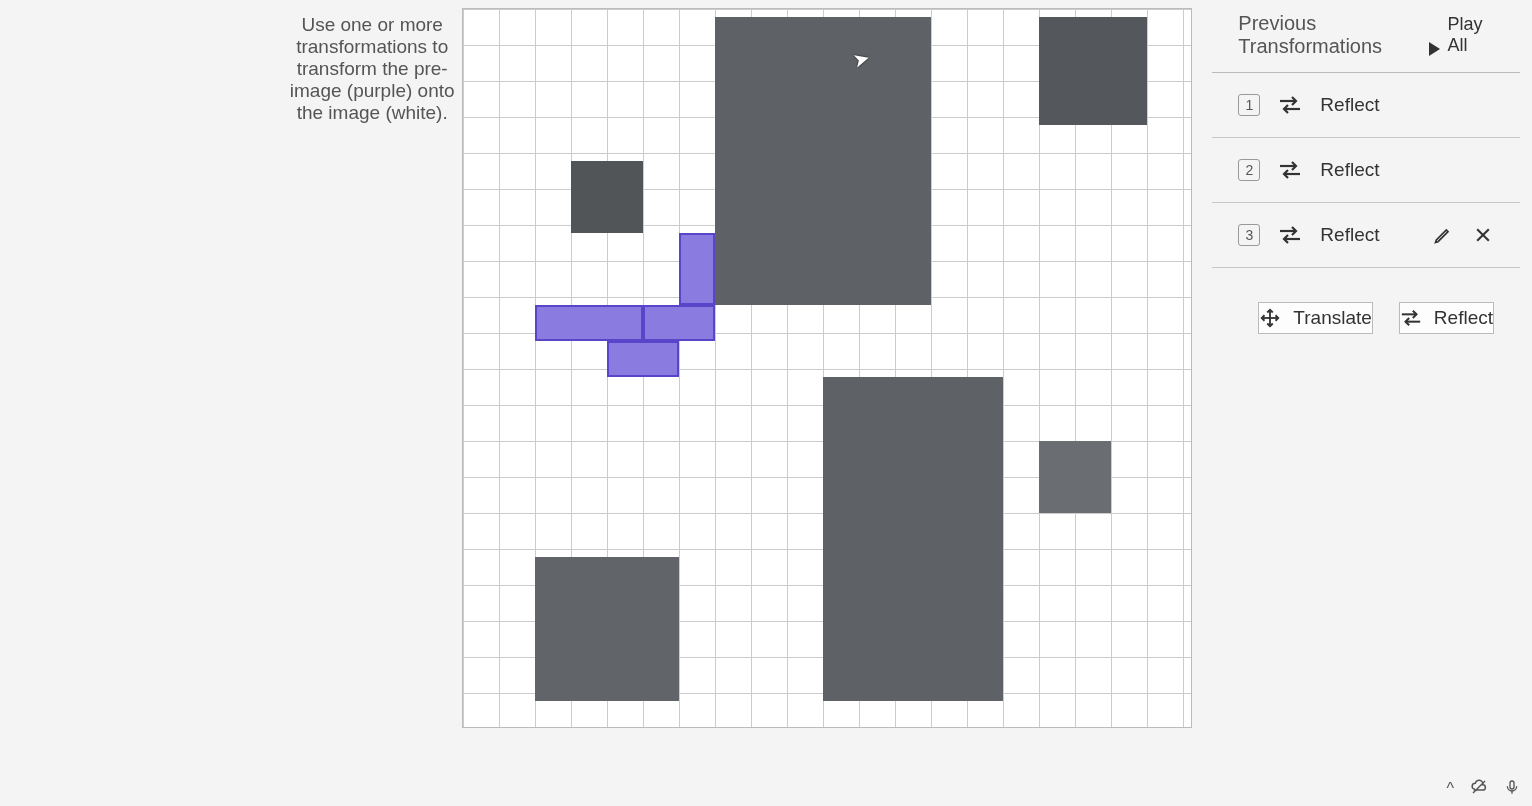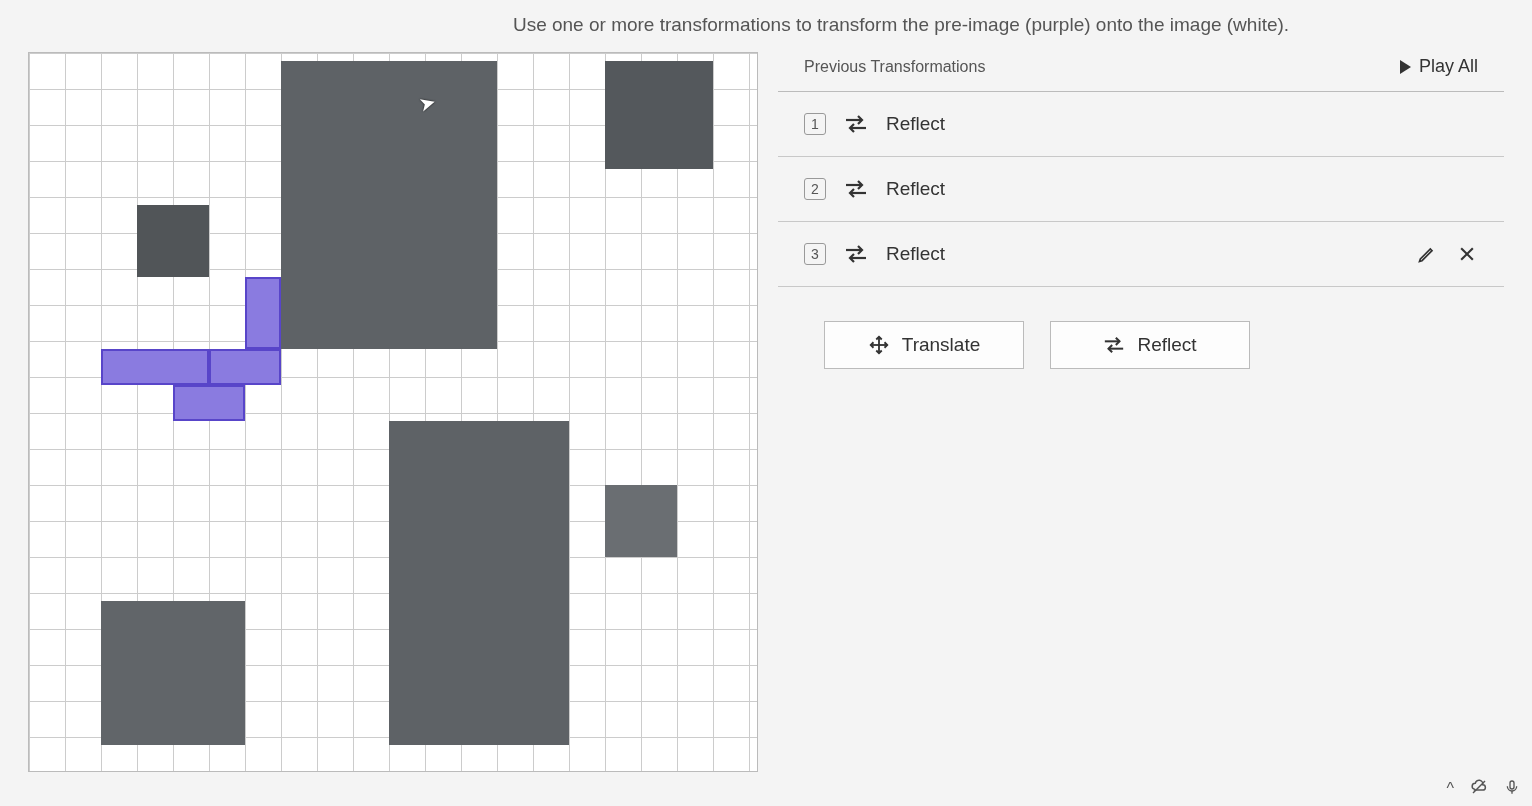--- a/index.html
+++ b/index.html
@@ -1,17 +1,17 @@
 <!DOCTYPE html>
 <html><head>
   <meta charset="utf-8">
   <style>
     * { margin:0; padding:0; box-sizing:border-box; font-family:Arial,Helvetica,sans-serif; }
     body { background:#f4f4f4; width:1532px; height:806px; overflow:hidden; color:#333; }
-    .wrap { display:flex; flex-direction:column; height:100%; padding:8px 28px; }
+    .wrap { display:flex; flex-direction:row; height:100%; padding:8px 12px; }
     .instruction { text-align:center; font-size:19px; color:#555; margin:6px 0 16px 270px; }
     .content { display:flex; flex:1; gap:20px; align-items:flex-start;}
     
     .canvas { position:relative; width:730px; height:720px; background:#fff; border:1px solid #bbb; }
     .gridlines { position:absolute; inset:0;
       background-image:
         linear-gradient(to right,#ccc 1px,transparent 1px),
         linear-gradient(to bottom,#ccc 1px,transparent 1px);
       background-size:36px 36px;
     }
@@ -27,33 +27,33 @@
     .purple .p { position:absolute; background:#8a7be0; border:2px solid #5845c9; }
     .p-top    { left:144px; top:0;   width:36px; height:72px; }
     .p-mid    { left:108px; top:72px; width:72px; height:36px; }
     .p-hollow { left:0;   top:72px; width:108px; height:36px; background:#fff; border:2px solid #5845c9; }
     .p-bot    { left:72px;  top:108px; width:72px; height:36px; }
     
     .cursor { position:absolute; left:390px; top:38px; color:#fff; font-size:20px; transform:rotate(-15deg); text-shadow:0 0 2px #000;}
     
     .panel { flex:1; padding-top:4px; }
     .panel-header { display:flex; justify-content:space-between; align-items:center; padding:0 26px 14px 26px; border-bottom:1px solid #bbb; }
-    .panel-title { font-size:16px; color:#555; }
-    .play-all { display:flex; align-items:center; gap:8px; font-size:18px; color:#333; cursor:pointer; }
+    .panel-title { font-size:20px; color:#555; }
+    .play-all { display:flex; align-items:flex-end; gap:8px; font-size:18px; color:#333; cursor:pointer; }
     .play-all .tri { width:0;height:0;border-top:7px solid transparent;border-bottom:7px solid transparent;border-left:11px solid #333;}
     .tx-list { }
     .tx-row { display:flex; align-items:center; gap:18px; padding:20px 26px; border-bottom:1px solid #c8c8c8; font-size:19px; color:#333; }
     .tx-row .num { width:22px; height:22px; border:1px solid #999; border-radius:3px; font-size:14px; display:flex; align-items:center; justify-content:center; color:#555; }
     .tx-row .ico { width:24px; height:24px; display:flex; align-items:center; justify-content:center;}
     .tx-row .label { flex:1; }
     .tx-row .edit, .tx-row .del { width:22px; height:22px; cursor:pointer; display:flex; align-items:center; justify-content:center; color:#333;}
     .tx-row .edit svg, .tx-row .del svg { width:20px; height:20px; }
     
     .actions { display:flex; gap:26px; padding:34px 26px 0 46px; }
-    .act-btn { flex:1; max-width:200px; height:48px; border:1px solid #bbb; background:#fdfdfd; display:flex; align-items:center; justify-content:center; gap:12px; font-size:19px; color:#333; cursor:pointer; }
+    .act-btn { flex:1; max-width:200px; height:32px; border:1px solid #bbb; background:#fdfdfd; display:flex; align-items:center; justify-content:center; gap:12px; font-size:19px; color:#333; cursor:pointer; }
     .act-btn svg { width:22px; height:22px; }
     
     .tray { position:absolute; right:12px; bottom:6px; display:flex; gap:16px; align-items:center; color:#555;}
     .tray span { font-size:16px; }
     
     .reflect-svg line{stroke:#333;stroke-width:2.2;}
     .reflect-svg polyline{fill:none;stroke:#333;stroke-width:2.2;}
   </style>
 </head>
 <body>

